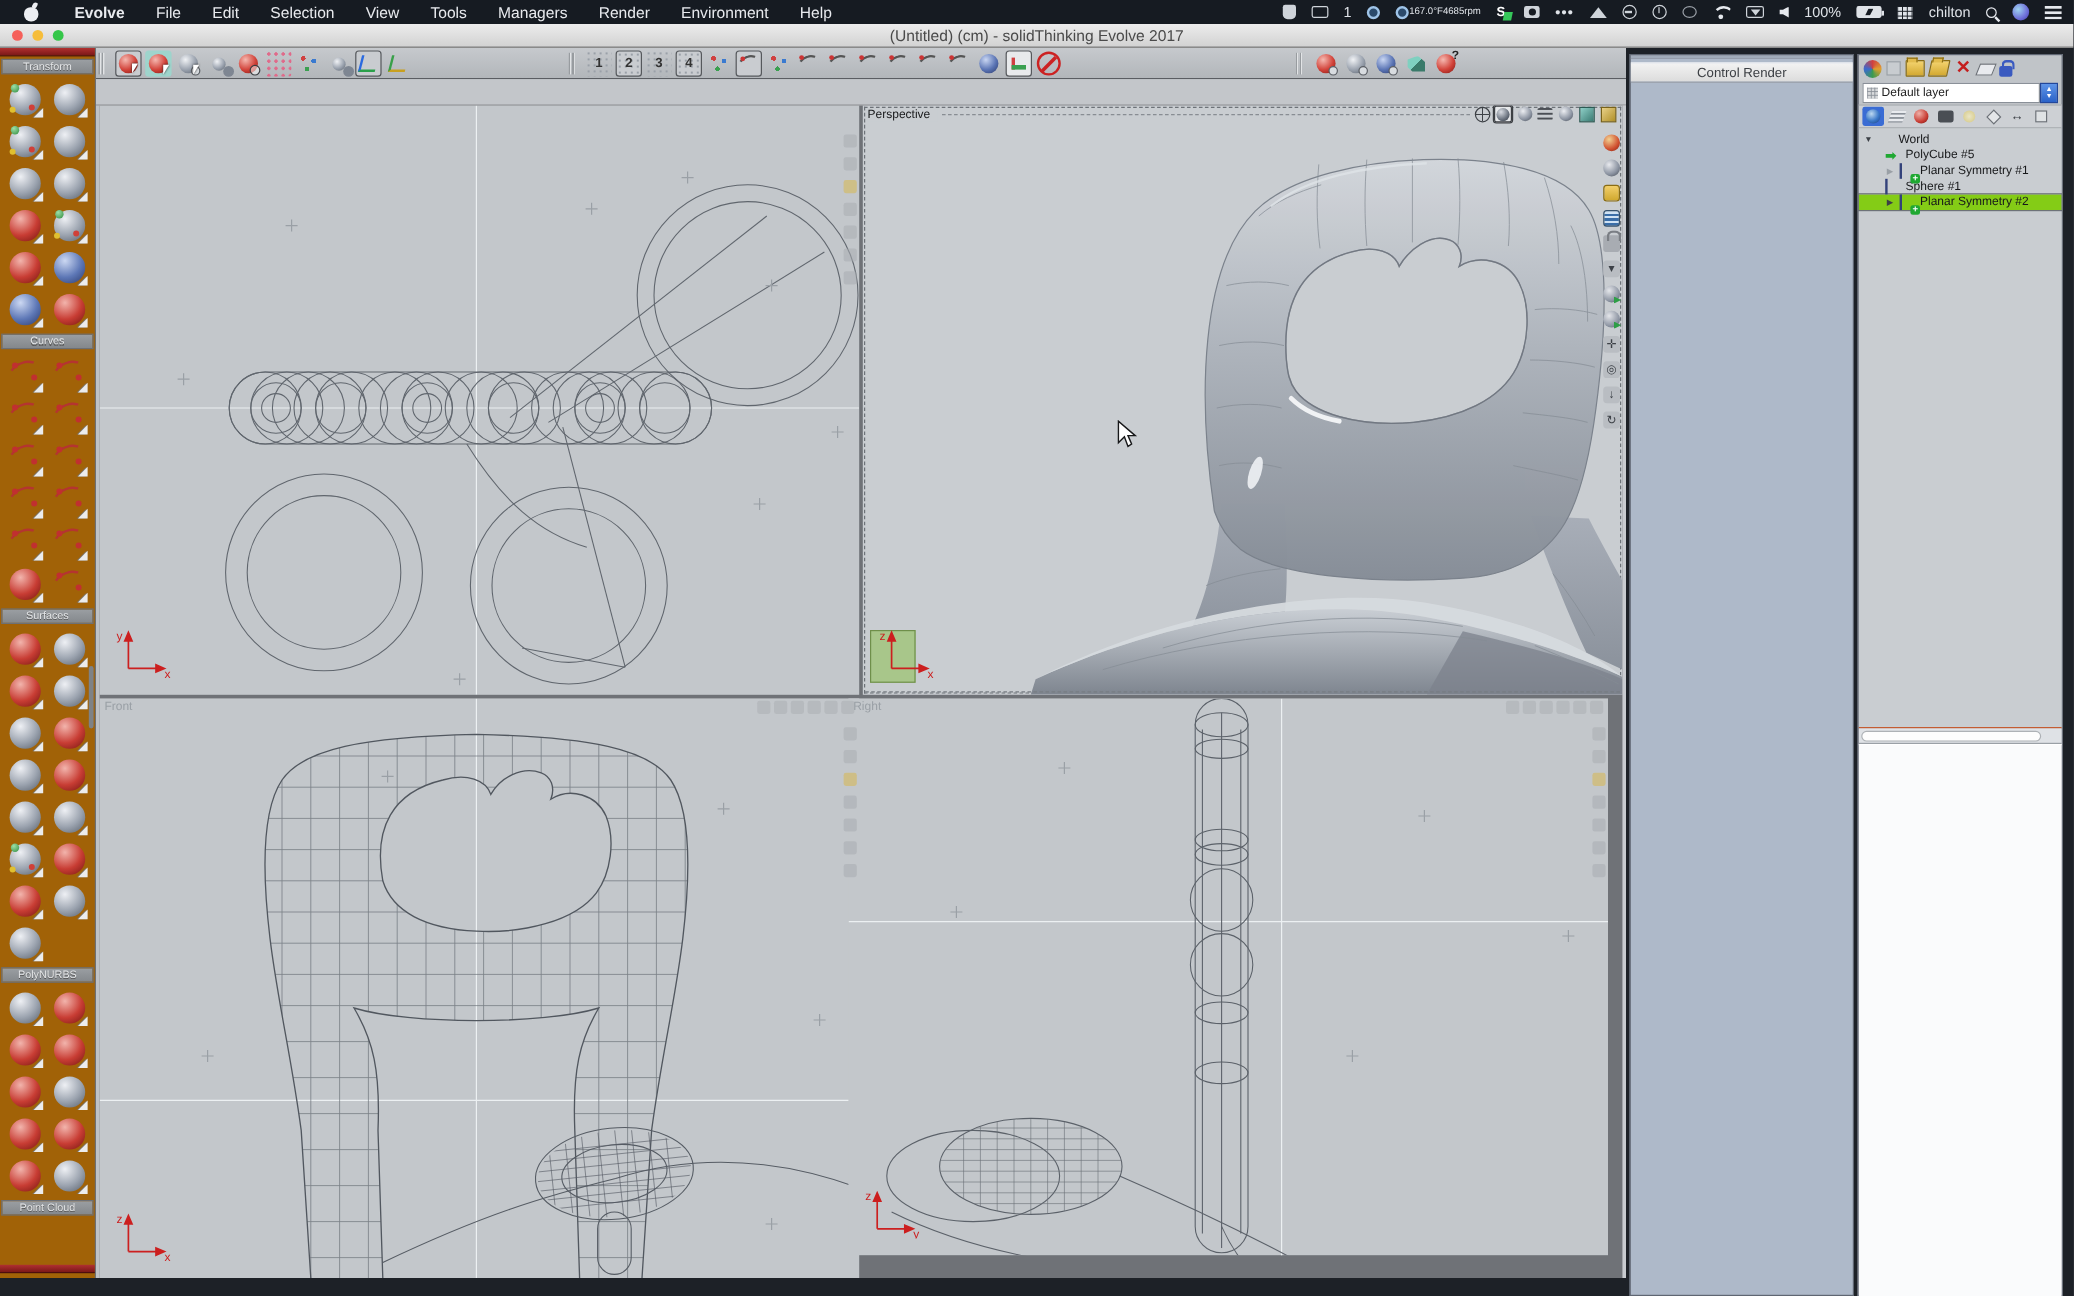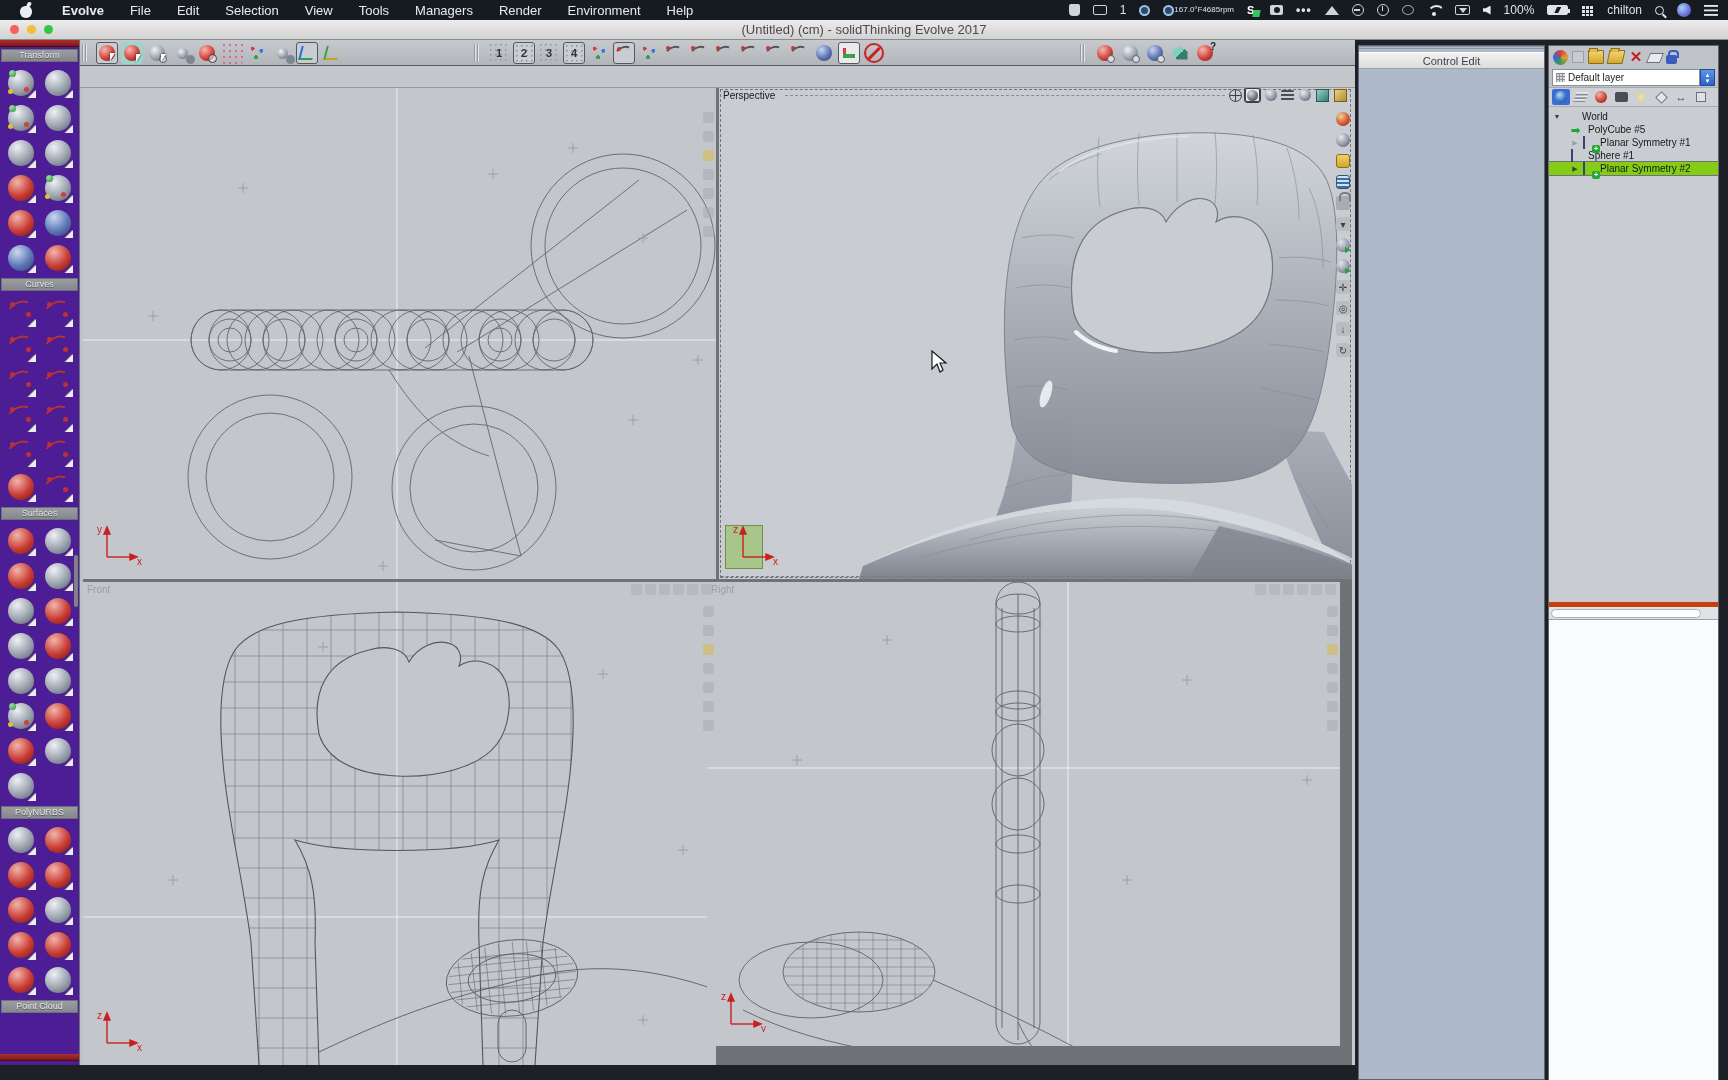--- a/index.html
+++ b/index.html
@@ -113,21 +113,21 @@
   .tbi.proh { }
   .tbi.proh::before { content:""; width:16px; height:16px; border:2.5px solid #cc2222; border-radius:50%; }
   .tbi.proh::after { content:""; position:absolute; width:16px; height:2.5px; background:#cc2222; transform:rotate(-45deg); }
   .tbi.mag::after { content:""; position:absolute; right:1px; bottom:1px; width:7px; height:7px;
     border:1.5px solid #3b3e42; border-radius:50%; background:rgba(255,255,255,.5); }
   .tbi.prism::before { content:""; width:15px; height:13px; background:linear-gradient(135deg,#7fd0c0 50%,#3a7a6a 50%);
     clip-path:polygon(0 25%,60% 0,100% 40%,100% 100%,30% 100%,0 70%); }
 
   
   .left-tools { position:absolute; left:0; top:0; width:80px; height:1025px;
-    background:#4c1d95; border-right:1px solid #6d7075; overflow:hidden; }
+    background:#a16207; border-right:1px solid #6d7075; overflow:hidden; }
   .redbar { width:80px; height:7px; background:linear-gradient(#b03030,#7c1818); border-bottom:1px solid #4c0e0e; }
   .redbar.bottom { position:absolute; bottom:4px; }
   .sec-label { height:13px; margin:2px 1px; background:linear-gradient(#9a9ea2,#84888c);
     border:1px solid #6d7075; color:#e4e6e8; font-size:9px; text-align:center; line-height:11px;
     text-shadow:0 1px 0 #555; overflow:hidden; white-space:nowrap; }
   .sec-grid { display:flex; flex-wrap:wrap; padding:1px 2px; }
   .lti { width:37px; height:35px; display:flex; align-items:center; justify-content:center; position:relative; }
   .lti::before { content:""; width:26px; height:26px; border-radius:50%; }
   .lti.gy::before { background:radial-gradient(circle at 35% 28%, #eef0f4, #9ba3af 55%, #555d69); }
   .lti.rd::before { background:radial-gradient(circle at 35% 28%, #f2b4ac, #c83d34 55%, #741510); }
@@ -242,21 +242,21 @@
   .wt-globe { width:12px; height:12px; border-radius:50%;
     background:radial-gradient(circle at 38% 32%, #bcd8f0, #3a78c8 55%, #1c3c78); }
   .wt-layers { width:12px; height:10px; background:linear-gradient(#e8eaee 0 2px, #8a9098 2px 3px) ; background-size:100% 3.5px; transform:skewX(-20deg); }
   .wt-matball { width:12px; height:12px; border-radius:50%;
     background:radial-gradient(circle at 35% 30%, #f0b0a8, #c83d34 60%, #701410); }
   .wt-cam { width:13px; height:10px; background:#4a4e54; border-radius:2px; }
   .wt-bulb { width:10px; height:10px; border-radius:50%; background:radial-gradient(#f6eec0, #d8c45e); opacity:.7; }
   .wt-diamond { width:9px; height:9px; border:1.5px solid #6d7278; transform:rotate(45deg); background:#e4e6e8; }
   .wt-arrows { color:#3c4046; font-size:11px; font-weight:bold; }
   .wt-cube { width:10px; height:10px; border:1.5px solid #6d7278; background:#dfe2e4; }
-  .wb-tree { background:#c9cdd1; height:500px; padding-top:3px; border-bottom:5px solid #c2410c; }
+  .wb-tree { background:#c9cdd1; height:500px; padding-top:3px; border-bottom:1px solid #c2410c; }
   .trow { display:flex; align-items:center; height:13px; font-size:10px; color:#17181a; gap:4px; padding-left:4px; }
   .trow .twisty { width:8px; font-size:7px; color:#3c4046; text-align:center; }
   .trow .twisty.light { color:#9aa0a6; }
   .trow.child { padding-left:22px; }
   .trow.selected { outline:1px solid #6d7278; background:#84cc16;align-items:center; }
   .ti { width:13px; height:12px; position:relative; flex:0 0 auto; }
   .ti-globe { border-radius:50%; background:radial-gradient(circle at 38% 32%, #c8dcf0, #4a80c8 55%, #1c3c78); width:12px; height:12px; }
   .ti-arrow { color:#1fa832; font-weight:bold; font-size:11px; line-height:12px; }
   .ti-cube { background:linear-gradient(135deg,#b8c8ea,#5a74b4); border:1px solid #33427a; width:11px; height:11px; }
   .ti-sym { background:linear-gradient(135deg,#b8c8ea,#5a74b4); border:1px solid #33427a; width:11px; height:11px; }
@@ -935,21 +935,21 @@
         <text x="2" y="12" font-size="10" fill="#cc1f1f">z</text>
         <text x="42" y="44" font-size="10" fill="#cc1f1f">y</text>
       </svg>
     </div>
   </div>
 
 </div>
 
 <div class="cpanel">
   <div class="cp-topline"></div>
-  <div class="cp-header">Control Edit</div>
+  <div class="cp-header">Control Render</div>
 </div>
 
 <div class="wbrowser">
   <div class="wb-toolbar" id="wb-toolbar">
       <span class="wbi mball"></span>
       <span class="wbi blank"></span>
       <span class="wbi folder"></span>
       <span class="wbi foldero"></span>
       <span class="wbi xred">✕</span>
       <span class="wbi para"></span>

